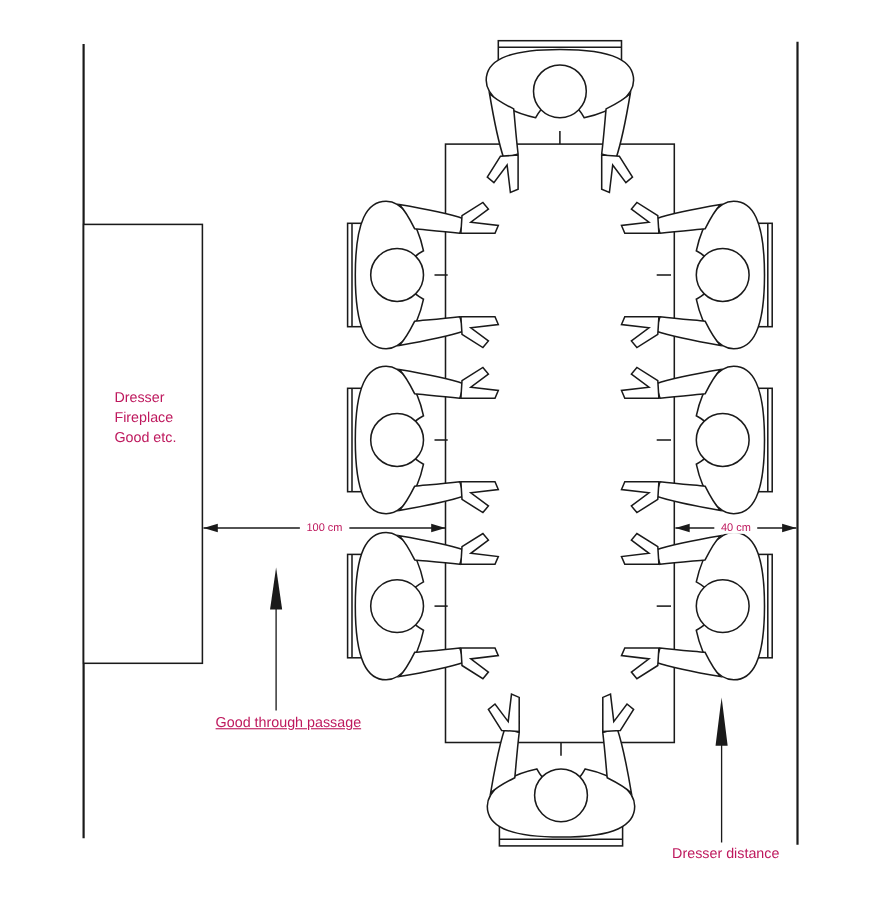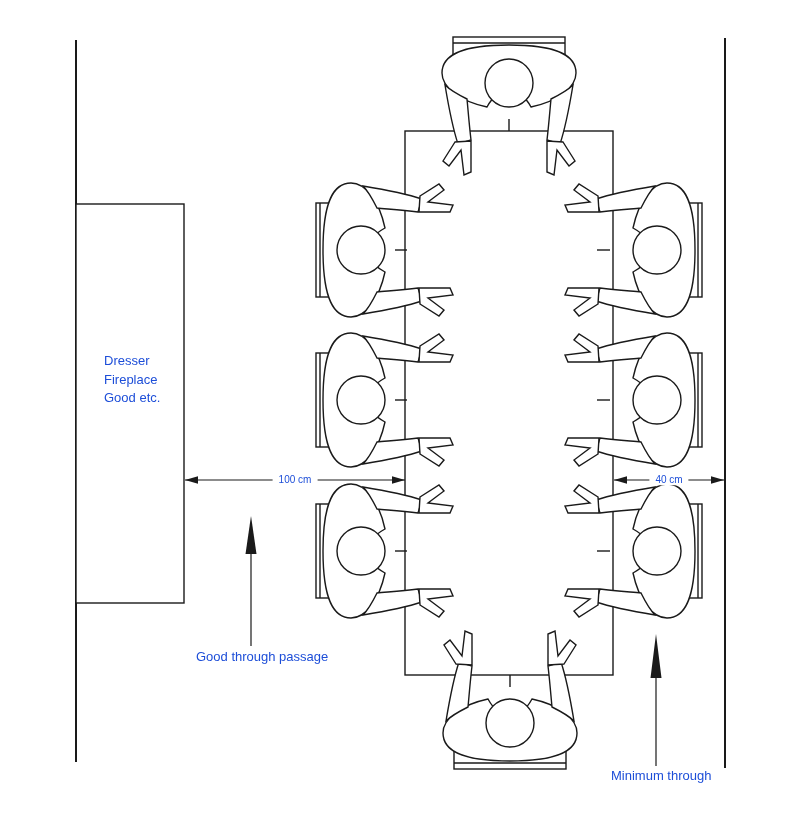--- a/index.html
+++ b/index.html
@@ -1,36 +1,36 @@
 <!DOCTYPE html>
 <html><head>
 <meta charset="utf-8">
 <style>
   html,body { margin:0; padding:0; background:#ffffff; }
   #stage {
     position:relative; width:800px; height:816px; background:#ffffff;
-    font-family:"Liberation Sans", sans-serif; color:#1d4ed8; overflow:hidden;
+    font-family:"Liberation Sans", sans-serif; color:#be185d; overflow:hidden;
   }
   #drawing { position:absolute; left:0; top:0; width:800px; height:816px; }
 
   
   .ln  { fill:#ffffff; stroke:#1a1a1a; stroke-width:1.4px; }
   .st  { fill:none;    stroke:#1a1a1a; stroke-width:1.4px; }
   .wall{ fill:none;    stroke:#1a1a1a; stroke-width:2px; }
   .dim { fill:none;    stroke:#1a1a1a; stroke-width:1.2px; }
   .ah  { fill:#1a1a1a; stroke:none; }
 
   
   .lbl { position:absolute; font-size:13px; line-height:18.5px; white-space:nowrap; }
   .dim-lbl {
     position:absolute; font-size:10px; background:#ffffff; padding:0 6px;
     transform:translate(-50%,-52%); white-space:nowrap;
   }
   .obstruction-lbl { left:104px; top:352px; }
-  .note-left  { left:196px; top:648px; }
+  .note-left  { left:196px; top:648px;text-decoration:underline; }
   .note-right { left:611px; top:767px; }
   .dim-left  { left:295px; top:480px; }
   .dim-right { left:669px; top:480px; }
 </style>
 </head>
 <body>
 
 <div id="stage">
 
   <svg id="drawing" viewBox="0 0 800 816" xmlns="http://www.w3.org/2000/svg">
@@ -139,14 +139,14 @@
     <div>Fireplace</div>
     <div>Good etc.</div>
   </div>
 
   <div class="dim-lbl dim-left">100 cm</div>
 
   <div class="dim-lbl dim-right">40 cm</div>
 
   <div class="lbl note-left">Good through passage</div>
 
-  <div class="lbl note-right">Minimum through</div>
+  <div class="lbl note-right">Dresser distance</div>
 </div>
 
 </body></html>

